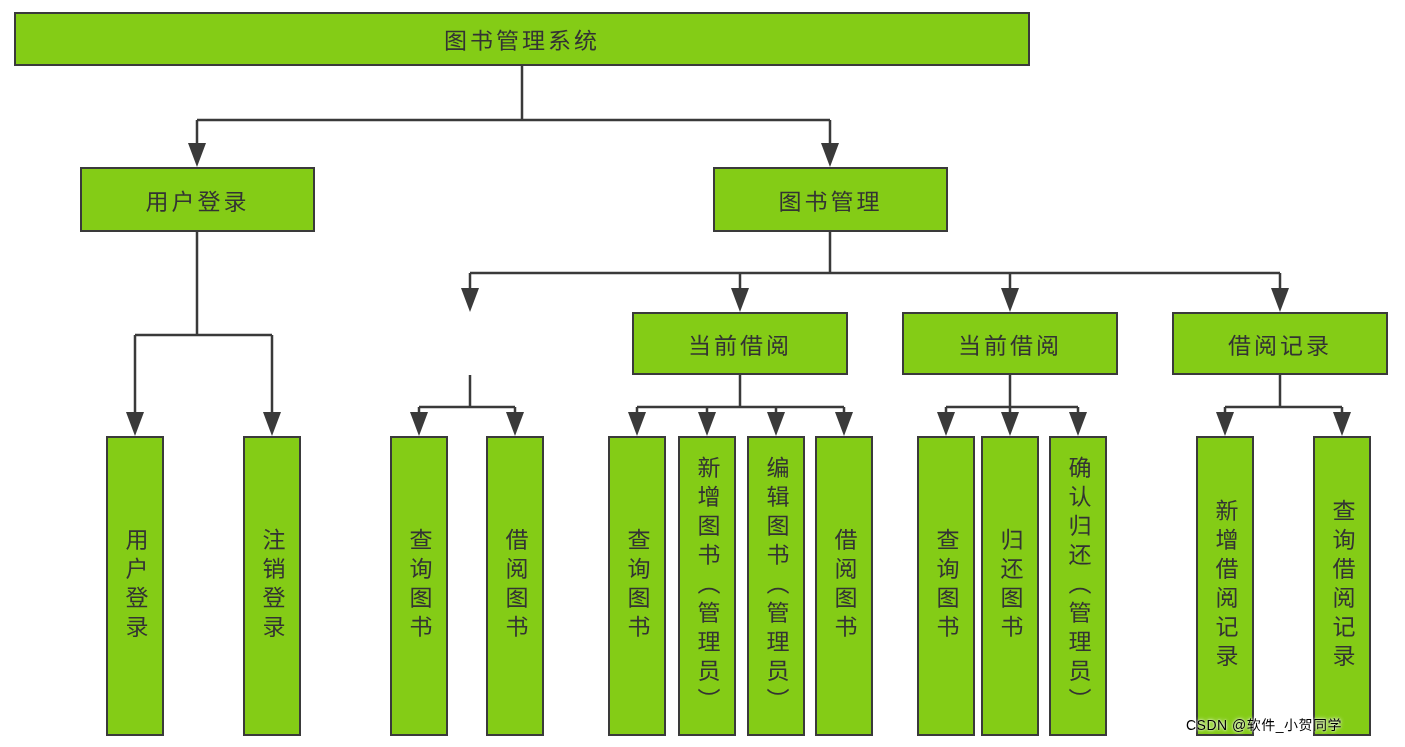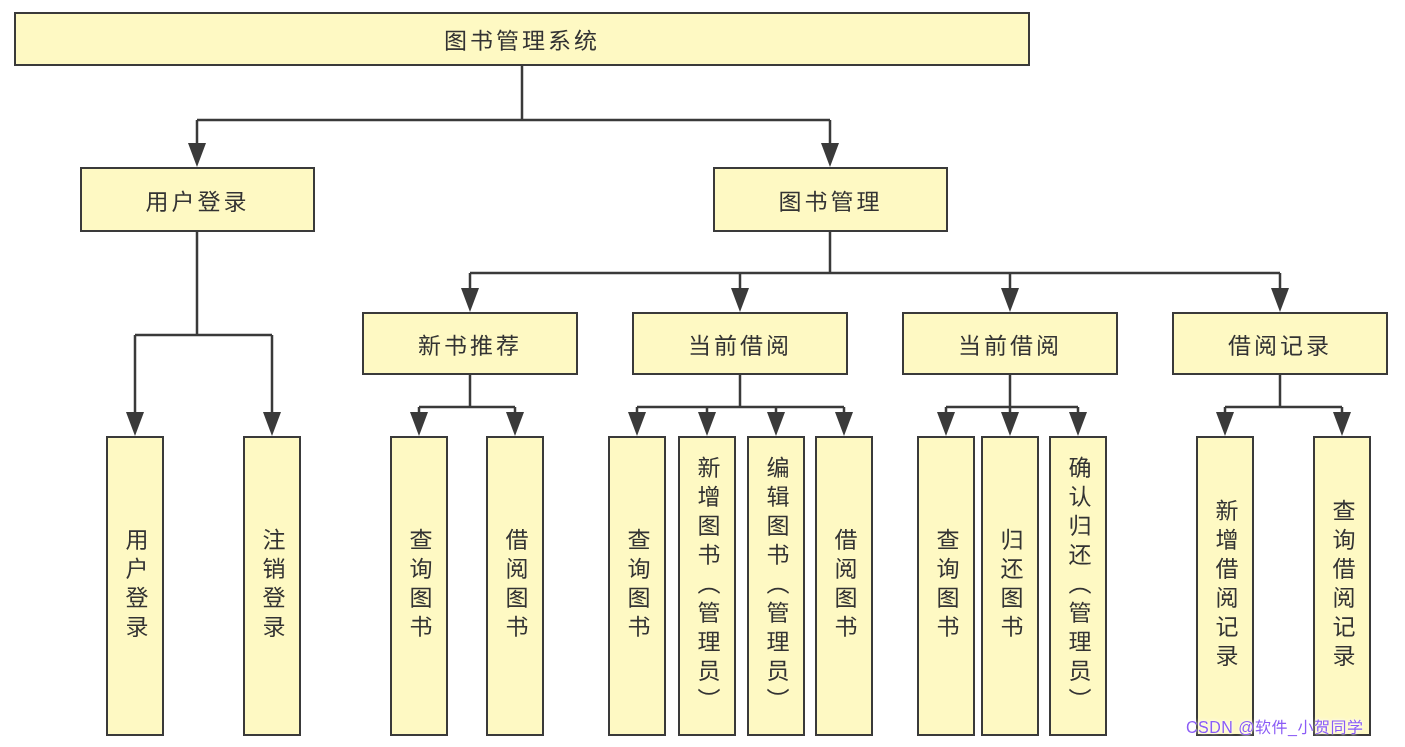--- a/index.html
+++ b/index.html
@@ -14,21 +14,21 @@
   .connectors {
     position: absolute;
     left: 0; top: 0;
     width: 1405px; height: 747px;
     z-index: 1;
   }
   .box {
     position: absolute;
     box-sizing: border-box;
     border: 2.5px solid #3a3a3a;
-    background: #fef9c3;
+    background: #84cc16;
     color: #333333;
     display: flex;
     align-items: center;
     justify-content: center;
     z-index: 2;
   }
   .h-label {
     font-size: 23px;
     letter-spacing: 3px;
     white-space: nowrap;
@@ -61,22 +61,22 @@
   .leaf-9  { left: 917px; }
   .leaf-10 { left: 981px; }
   .leaf-11 { left: 1049px; }
   .leaf-12 { left: 1196px; }
   .leaf-13 { left: 1313px; }
   .watermark {
     position: absolute;
     left: 1186px;
     top: 714px;
     z-index: 3;
-    color: #8b5cf6;
-    font-size: 16px;
+    color: #000000;
+    font-size: 14px;
     letter-spacing: 0.5px;
     white-space: nowrap;
     text-shadow: 0 0 2px #ffffff, 0 0 4px #ffffff;
   }
 </style>
 </head>
 <body>
 
 <div class="canvas">
 
@@ -122,21 +122,20 @@
       <polygon points="1216,412 1234,412 1225,436"></polygon>
       <polygon points="1333,412 1351,412 1342,436"></polygon>
     </g>
   </svg>
 
   <div class="box root h-label">图书管理系统</div>
 
   <div class="box lvl2 lvl2-a h-label">用户登录</div>
   <div class="box lvl2 lvl2-b h-label">图书管理</div>
 
-  <div class="box lvl3 lvl3-a h-label">新书推荐</div>
   <div class="box lvl3 lvl3-b h-label">当前借阅</div>
   <div class="box lvl3 lvl3-c h-label">当前借阅</div>
   <div class="box lvl3 lvl3-d h-label">借阅记录</div>
 
   <div class="box leaf leaf-1 v-box">用户登录</div>
   <div class="box leaf leaf-2 v-box">注销登录</div>
 
   <div class="box leaf leaf-3 v-box">查询图书</div>
   <div class="box leaf leaf-4 v-box">借阅图书</div>
 

